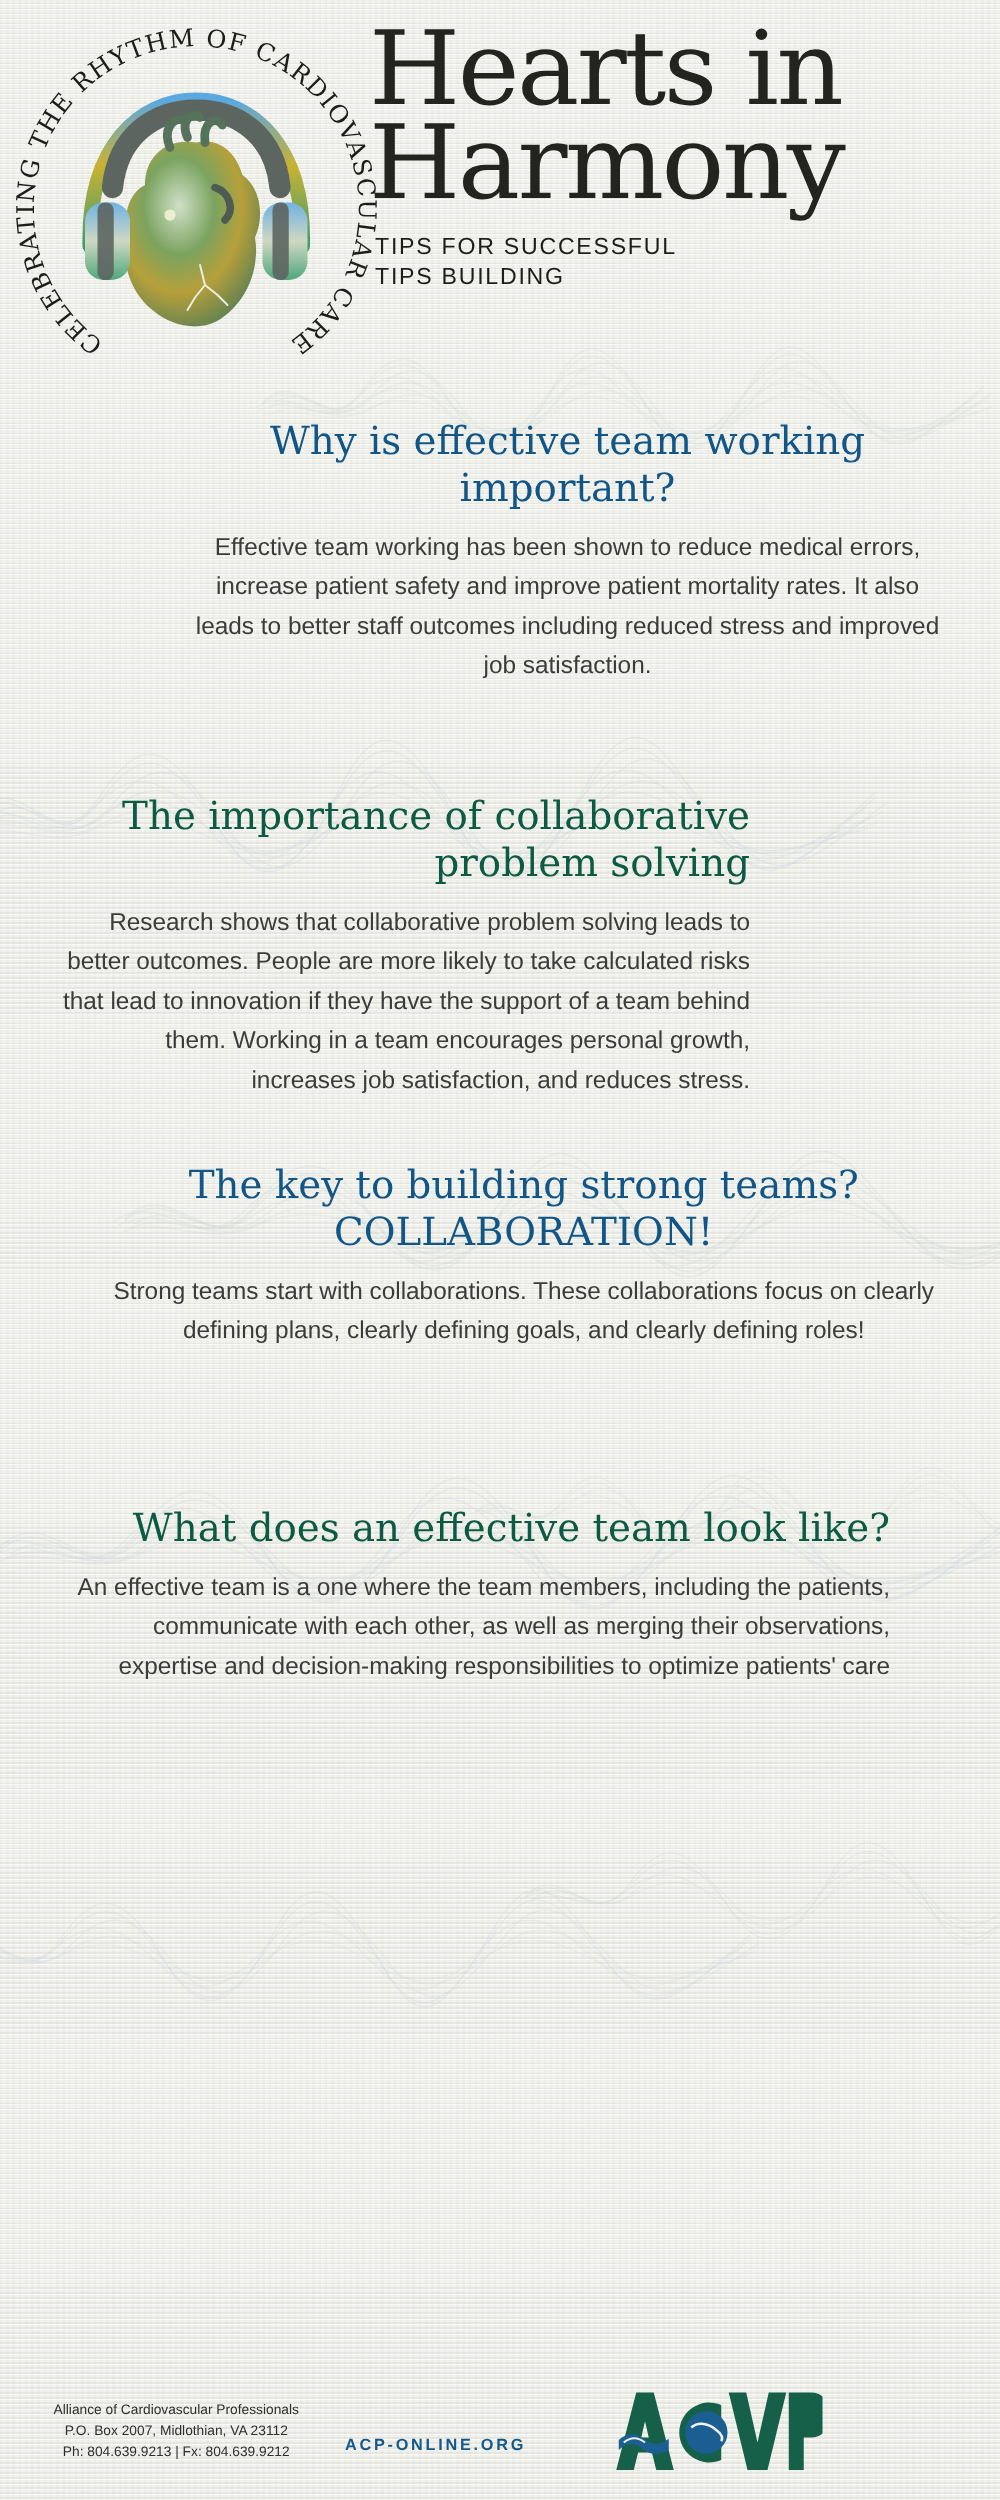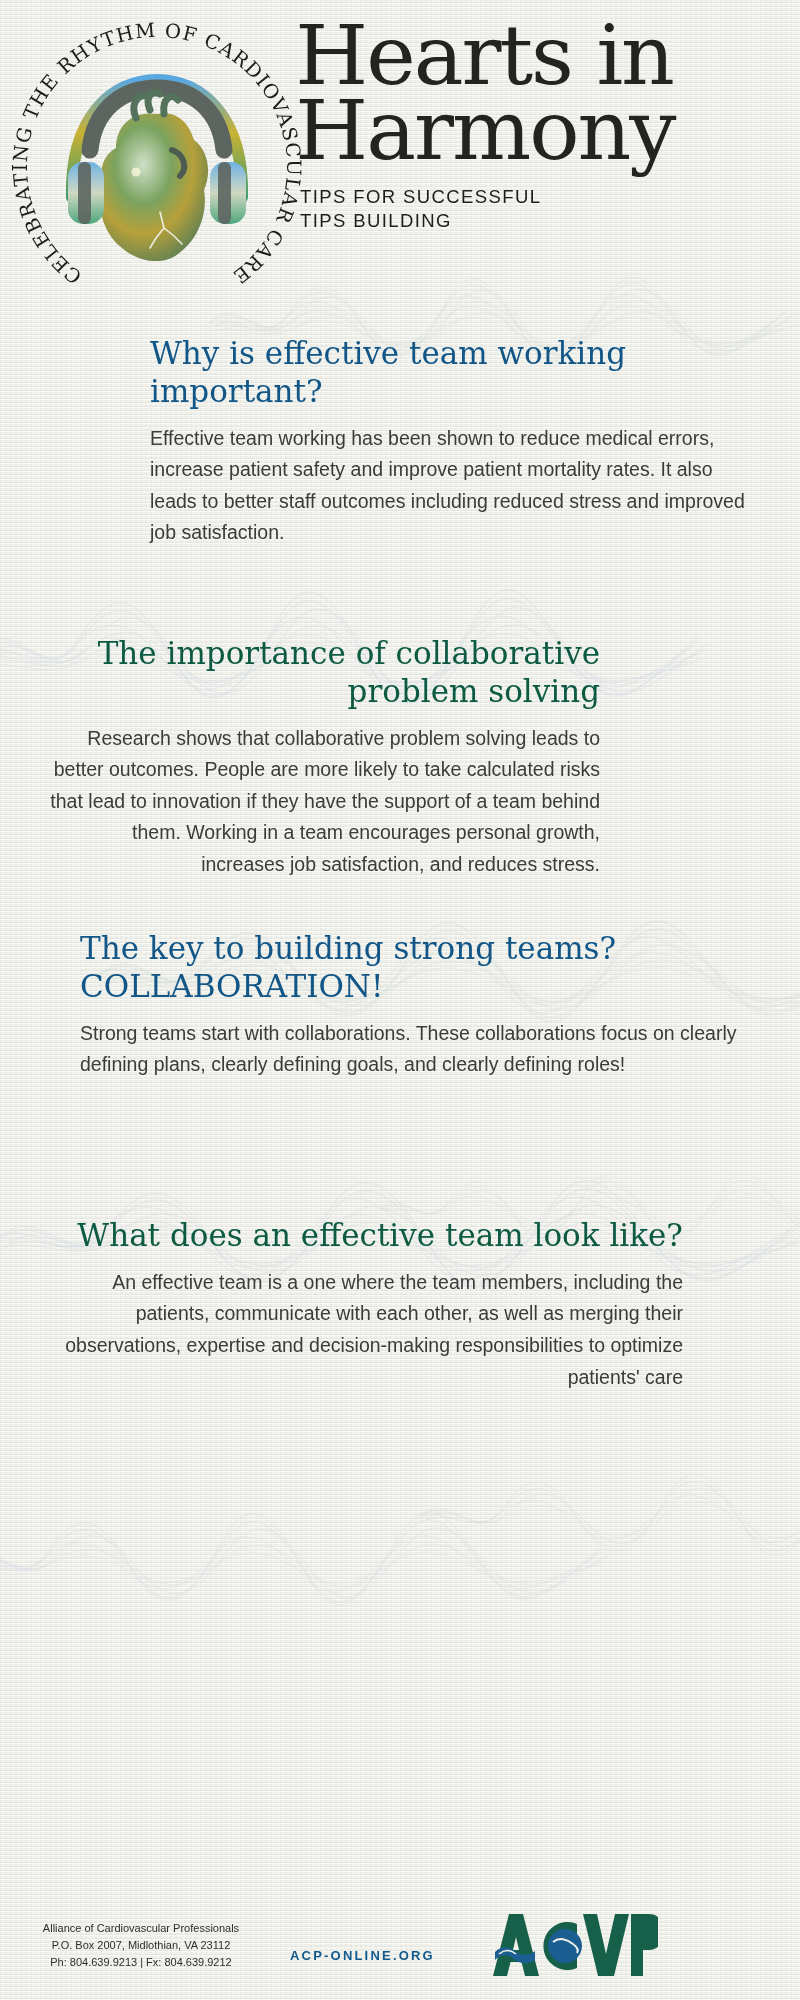--- a/index.html
+++ b/index.html
@@ -60,37 +60,37 @@
   }
   .sec-h.blue{ color:#115687; }
   .sec-h.green{ color:#0d5a43; }
   .sec-b{
     font-family:"Liberation Sans", sans-serif;
     font-size:19.5px;
     line-height:1.62;
     color:#3b3b3b;
     margin-top:12px;
   }
-  .align-r{ text-align:left; }
+  .align-r{ text-align:center; }
   .align-l{ text-align:right; }
 
   #sec1{ top:335px; left:0; padding:0 42px 0 150px; }
   #sec2{ top:635px; left:0; padding:0 200px 0 45px; }
   #sec3{ top:930px; left:0; padding:0 42px 0 80px; }
-  #sec4{ top:1205px; left:0; padding:0 117px 0 45px;margin-top:12px; }
+  #sec4{ top:1205px; left:0; padding:0 88px 0 45px; }
 
   
   .footer{ position:absolute; left:0; bottom:0; width:676px; height:110px; }
   .footer-addr{
     position:absolute; left:6px; top:30px;
     font-size:11px; line-height:1.55; color:#2e2e2e;
     text-align:center; width:270px;
   }
   .footer-url{
-    position:absolute; left:290px; top:58px;
+    position:absolute; left:276px; top:58px;
     font-size:13px; font-weight:bold; letter-spacing:2.2px;
     color:#12598c;
   }
   .footer-logo{ position:absolute; right:18px; top:18px; width:185px; height:72px; }
 
   .w-ln{ display:block; }
 </style>
 </head>
 <body>
 

